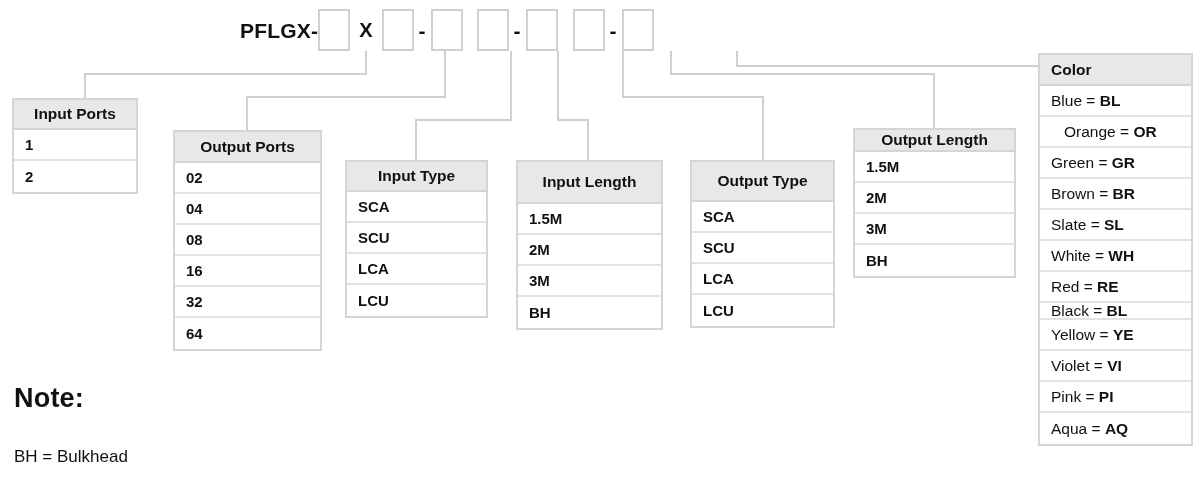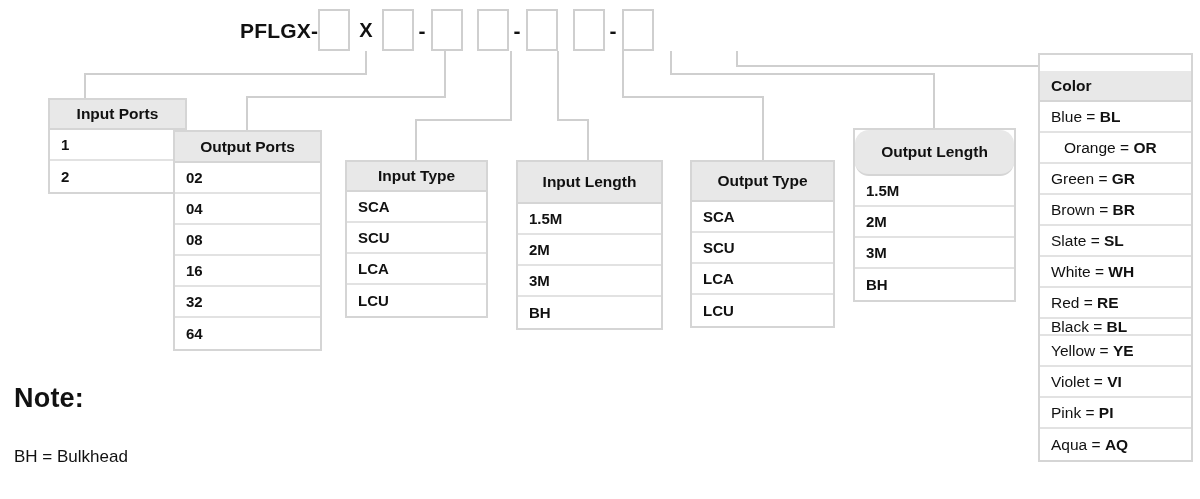--- a/index.html
+++ b/index.html
@@ -159,21 +159,21 @@
     <span class="pn-sep">-</span>
     <span class="pn-box"></span>
     <span class="pn-box" style="margin-left:14px;"></span>
     <span class="pn-sep">-</span>
     <span class="pn-box"></span>
     <span class="pn-box" style="margin-left:15px;"></span>
     <span class="pn-sep">-</span>
     <span class="pn-box"></span>
   </div>
 
-  <div class="tbl boldvals ctr-hdr" style="left:12px; top:98px; width:139px;margin-left:36px;">
+  <div class="tbl boldvals ctr-hdr" style="left:12px; top:98px; width:126px;">
     <div class="hdr" style="height:30px;">Input Ports</div>
     <div class="row" style="height:31px;">1</div>
     <div class="row" style="height:31px;">2</div>
   </div>
 
   <div class="tbl boldvals ctr-hdr" style="left:173px; top:130px; width:149px;">
     <div class="hdr" style="height:31px;">Output Ports</div>
     <div class="row" style="height:31px;">02</div>
     <div class="row" style="height:31px;">04</div>
     <div class="row" style="height:31px;">08</div>
@@ -200,29 +200,29 @@
 
   <div class="tbl boldvals ctr-hdr" style="left:690px; top:160px; width:145px;">
     <div class="hdr" style="height:40px;">Output Type</div>
     <div class="row" style="height:31px;">SCA</div>
     <div class="row" style="height:31px;">SCU</div>
     <div class="row" style="height:31px;">LCA</div>
     <div class="row" style="height:31px;">LCU</div>
   </div>
 
   <div class="tbl boldvals ctr-hdr" style="left:853px; top:128px; width:163px;">
-    <div class="hdr" style="height:46px;border-radius:14px;">Output Length</div>
+    <div class="hdr" style="height:22px;">Output Length</div>
     <div class="row" style="height:31px;">1.5M</div>
     <div class="row" style="height:31px;">2M</div>
     <div class="row" style="height:31px;">3M</div>
     <div class="row" style="height:31px;">BH</div>
   </div>
 
   <div class="tbl colortbl" id="color-table" style="left:1038px; top:53px; width:155px;">
-    <div class="hdr" style="height:31px;margin-top:16px;">Color</div>
+    <div class="hdr" style="height:31px;">Color</div>
 
   <div class="row" style="height: 31px;"><span>Blue</span><span> = </span><b>BL</b></div>
       <div class="row" style="height: 31px; padding-left: 24px;"><span>Orange</span><span> = </span><b>OR</b></div>
       <div class="row" style="height: 31px;"><span>Green</span><span> = </span><b>GR</b></div>
       <div class="row" style="height: 31px;"><span>Brown</span><span> = </span><b>BR</b></div>
       <div class="row" style="height: 31px;"><span>Slate</span><span> = </span><b>SL</b></div>
       <div class="row" style="height: 31px;"><span>White</span><span> = </span><b>WH</b></div>
       <div class="row" style="height: 31px;"><span>Red</span><span> = </span><b>RE</b></div>
       <div class="row" style="height: 17px;"><span>Black</span><span> = </span><b>BL</b></div>
       <div class="row" style="height: 31px;"><span>Yellow</span><span> = </span><b>YE</b></div>

